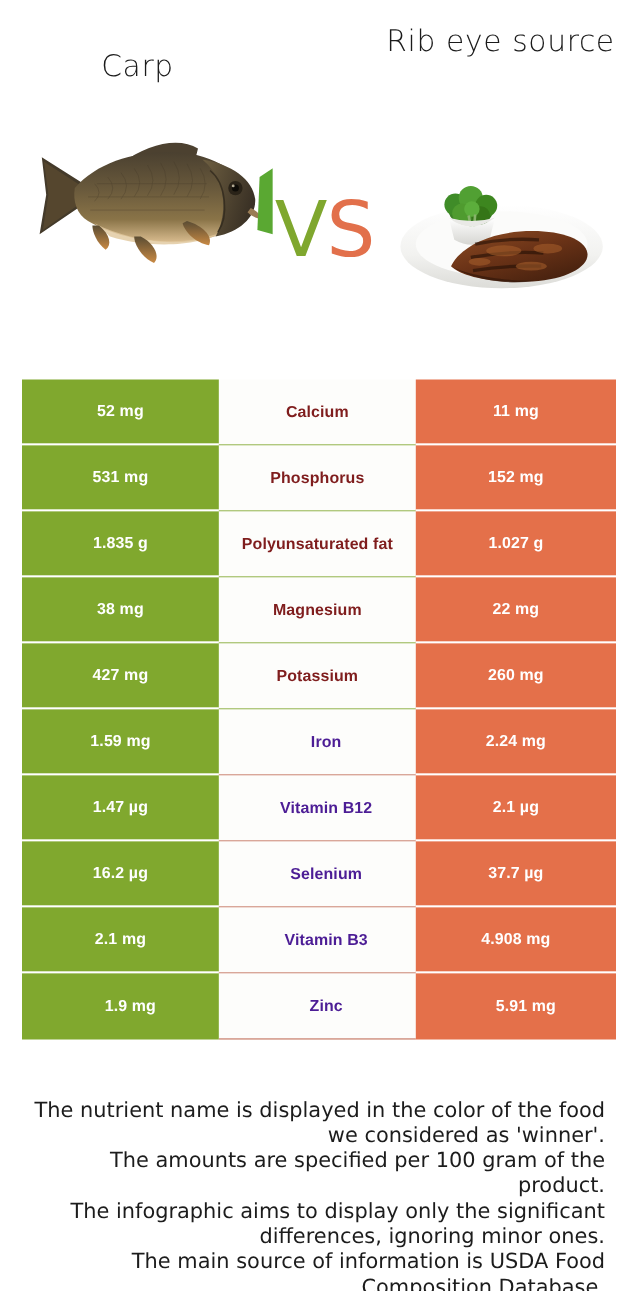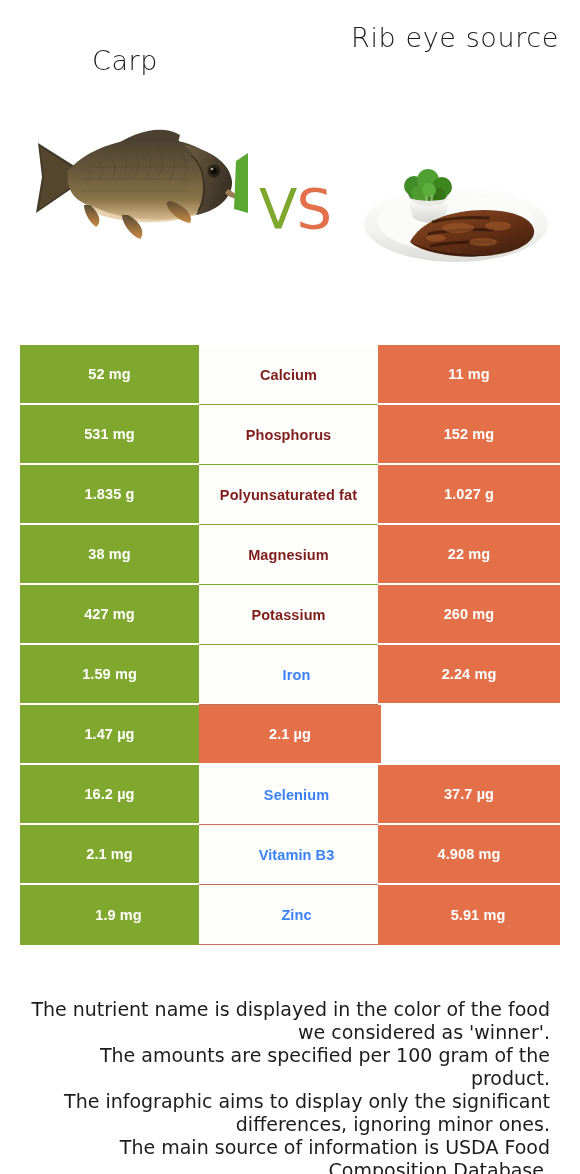--- a/index.html
+++ b/index.html
@@ -44,21 +44,21 @@
     top: 22px;
     width: 230px;
   }
 
   .vs {
     position: absolute;
     left: 240px;
     top: 172px;
     width: 110px;
     height: 74px;
-    font-size: 56px;
+    font-size: 70px;
     line-height: 74px;
     font-weight: 400;
     letter-spacing: -1px;
     text-align: center;
     font-family: "DejaVu Sans", sans-serif;
   }
   .vs .v { color: #7fa72e; }
   .vs .s { color: #e2704b; }
 
   .food-img {
@@ -114,21 +114,21 @@
   .row.win-right .cell-mid {
     border-bottom-color: #c2705a;
   }
   .cell-mid .label {
     font-size: 14.5px;
     font-weight: 600;
     color: #7f1d1d;
     letter-spacing: 0.1px;
   }
   .row.win-right .cell-mid .label {
-    color: #3b82f6;
+    color: #4c1d95;
     padding-left: 16px;
   }
   .cell-right {
     width: 182px;
     background: #e4704a;
     color: #ffffff;
     border-bottom: 2px solid #ffffff;
   }
   .row:last-child .cell-left,
   .row:last-child .cell-right {
@@ -325,20 +325,23 @@
   </div>
   <div class="row win-right">
     <div class="cell cell-left">1.59 mg</div>
     <div class="cell cell-mid">
         <span class="label">Iron</span>
       </div>
     <div class="cell cell-right">2.24 mg</div>
   </div>
   <div class="row win-right">
     <div class="cell cell-left">1.47 µg</div>
+    <div class="cell cell-mid">
+        <span class="label">Vitamin B12</span>
+      </div>
     <div class="cell cell-right">2.1 µg</div>
   </div>
   <div class="row win-right">
     <div class="cell cell-left">16.2 µg</div>
     <div class="cell cell-mid">
         <span class="label">Selenium</span>
       </div>
     <div class="cell cell-right">37.7 µg</div>
   </div>
   <div class="row win-right">

